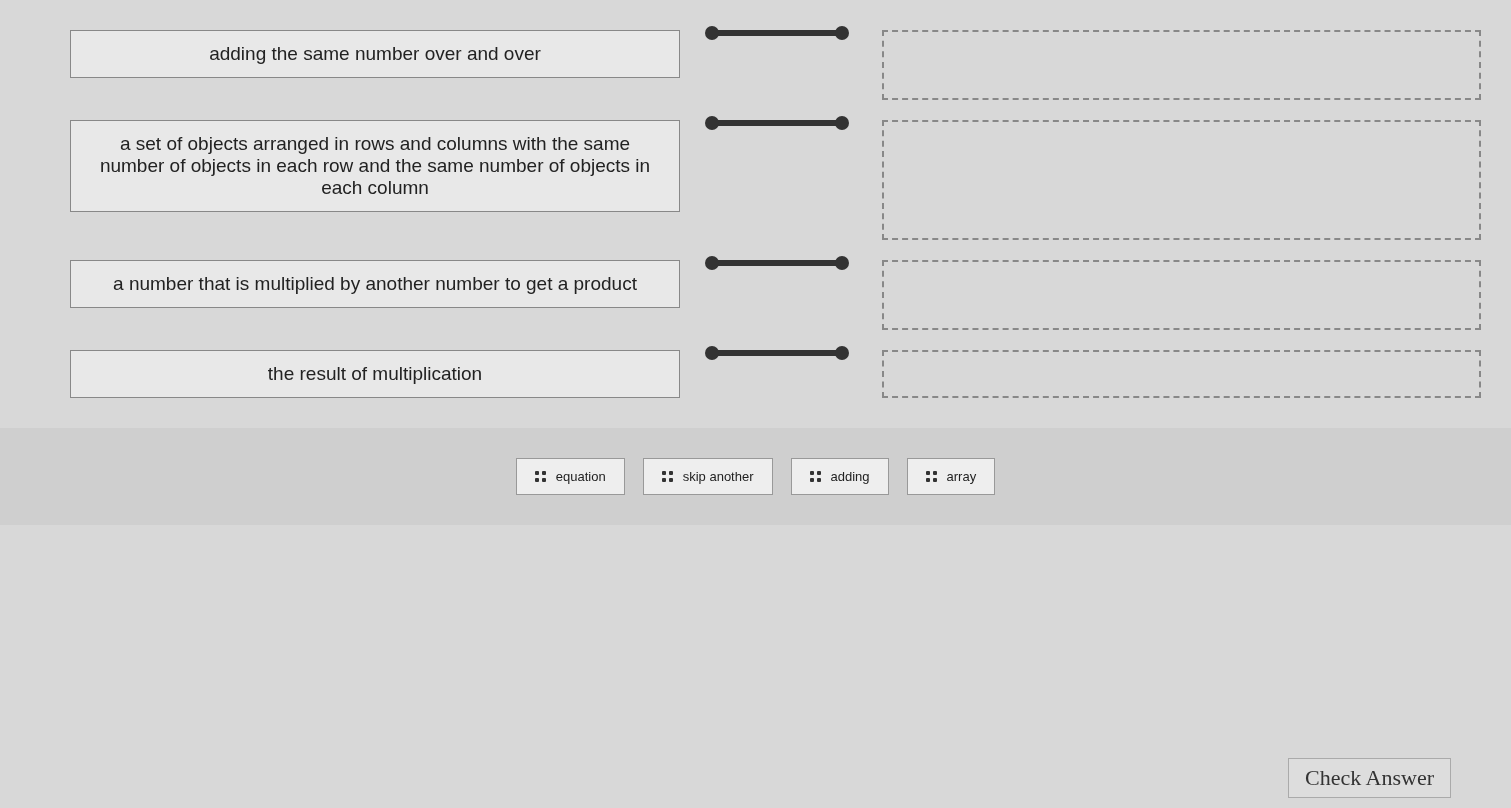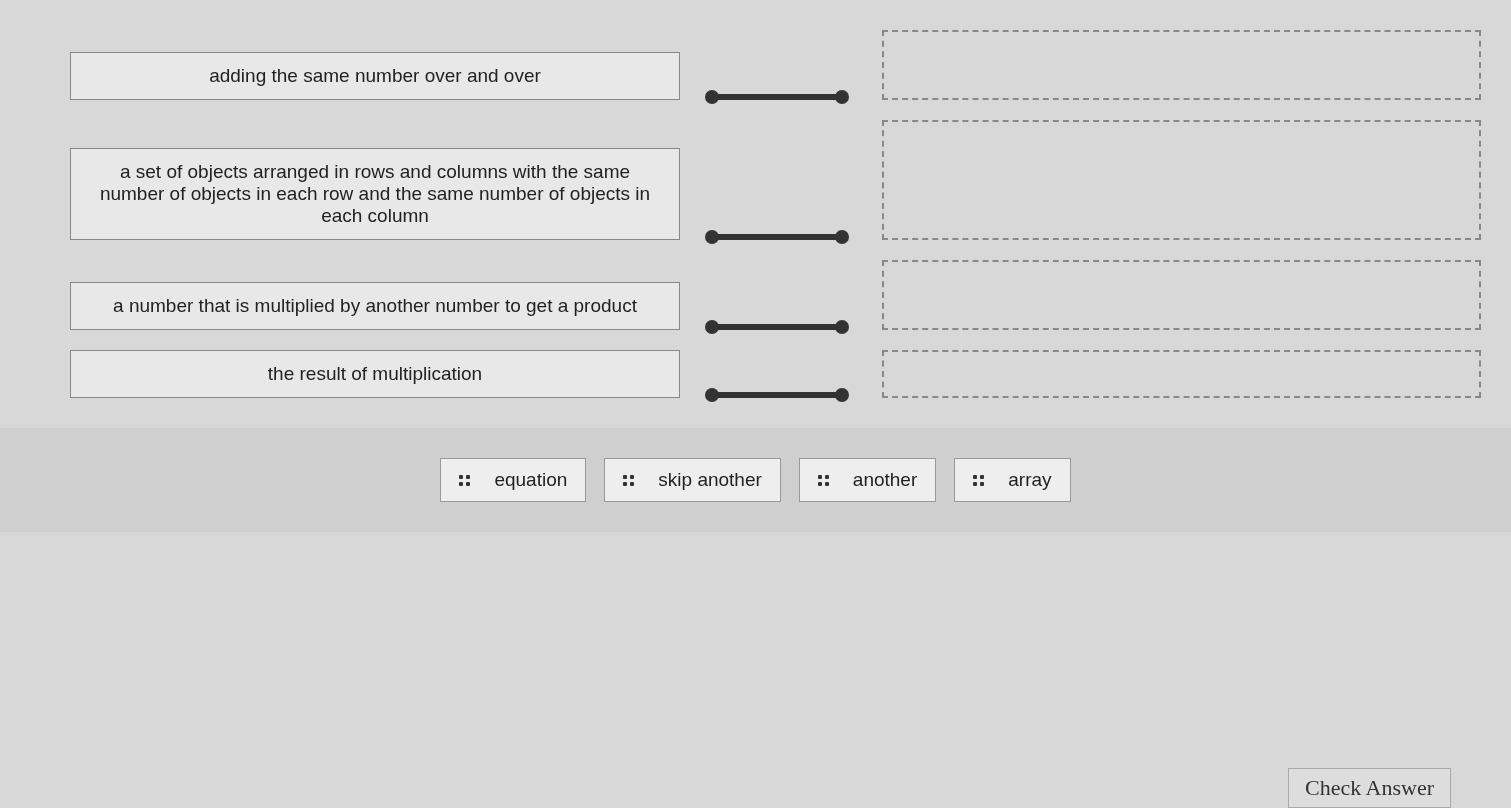--- a/index.html
+++ b/index.html
@@ -9,21 +9,21 @@
       width: 1511px;
       height: 808px;
       overflow: hidden;
       position: relative;
     }
     .container {
       padding: 30px 30px 0 70px;
     }
     .row {
       display: flex;
-      align-items: flex-end;
+      align-items: flex-start;
       margin-bottom: 20px;
       position: relative;
       gap: 28px;
     }
     .definition-box {
       width: 610px;
       min-height: 48px;
       border: 1px solid #888;
       background: #e8e8e8;
       display: flex;
@@ -62,25 +62,25 @@
       min-height: 70px;
       border: 2px dashed #888;
       background: transparent;
       margin-left: 8px;
     }
     .drop-zone.short { min-height: 48px; }
     .drop-zone.tall { min-height: 120px; }
     .answer-tile {
       display: inline-flex;
       align-items: center;
-      gap: 24px;
+      gap: 10px;
       border: 1px solid #999;
       background: #eee;
       padding: 10px 18px;
-      font-size: 19px;
+      font-size: 13px;
       color: #222;
       cursor: grab;
     }
     .drag-icon {
       display: inline-flex;
       flex-direction: column;
       gap: 3px;
     }
     .drag-icon-row {
       display: flex;
@@ -88,21 +88,21 @@
     }
     .drag-dot {
       width: 4px;
       height: 4px;
       background: #333;
       border-radius: 1px;
     }
     .check-answer {
       position: absolute;
       right: 60px;
-      bottom: 0;
+      bottom: 10px;
       font-size: 22px;
       color: #333;
       font-family: serif;
       border: 1px solid #aaa;
       background: #ddd;
       padding: 6px 16px;
       cursor: pointer;
     }
     .bank-wrap {
       background: #cfcfcf;
@@ -182,21 +182,21 @@
         <span class="drag-icon">
           <span class="drag-icon-row">
               <span class="drag-dot"></span>
               <span class="drag-dot"></span>
             </span>
           <span class="drag-icon-row">
               <span class="drag-dot"></span>
               <span class="drag-dot"></span>
             </span>
         </span>
-        <span>another</span>
+        <span>adding</span>
       </div>
       <div class="answer-tile">
         <span class="drag-icon">
           <span class="drag-icon-row">
               <span class="drag-dot"></span>
               <span class="drag-dot"></span>
             </span>
           <span class="drag-icon-row">
               <span class="drag-dot"></span>
               <span class="drag-dot"></span>

